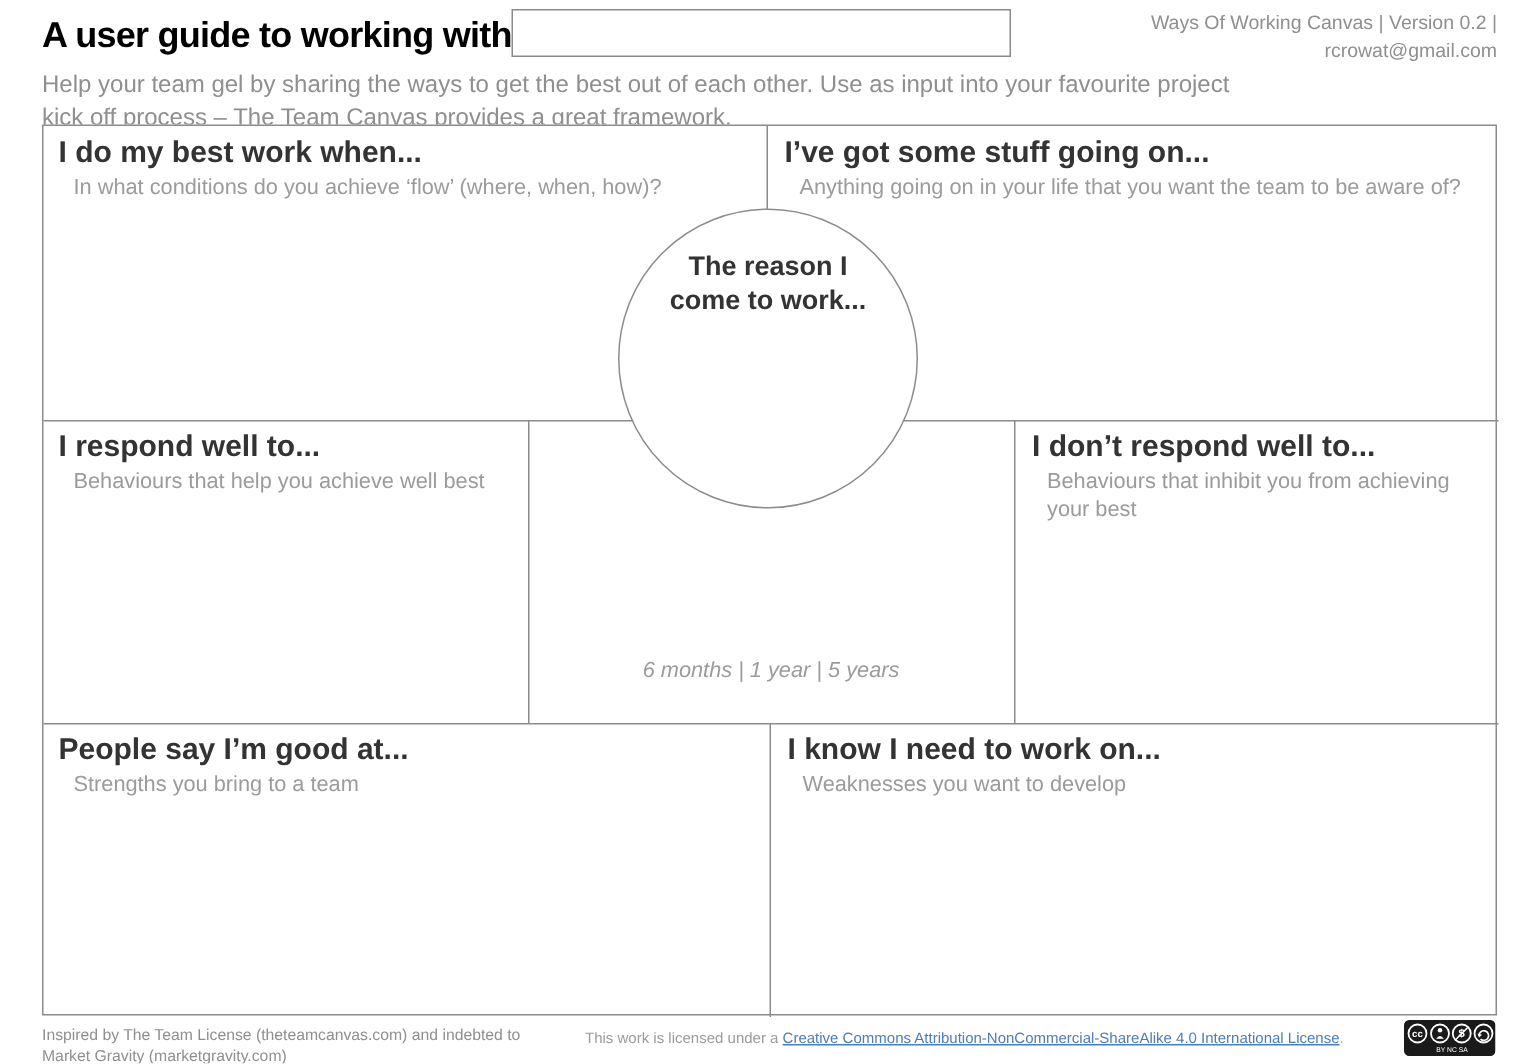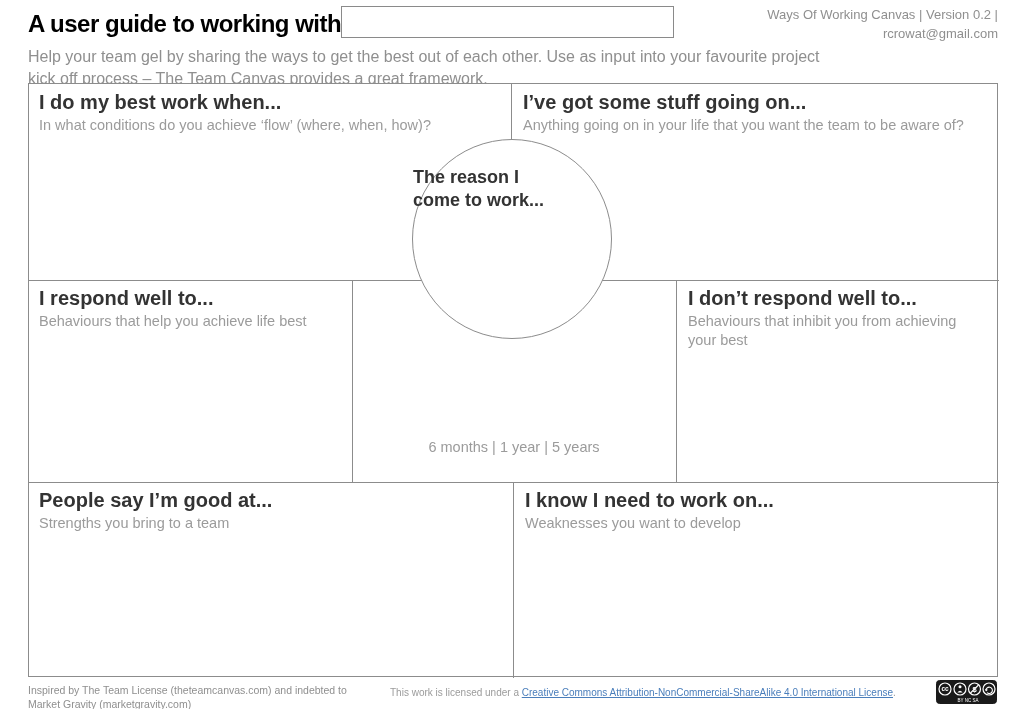--- a/index.html
+++ b/index.html
@@ -63,47 +63,48 @@
     font-size: 20px;
     font-weight: bold;
     color: #333333;
     line-height: 1.25;
   }
   .cell-prompt {
     font-size: 14.5px;
     color: #9b9b9b;
     line-height: 1.3;
     margin-top: 1px;
+    margin-left: 10px;
   }
   .circle {
     position: absolute;
     left: 383px; top: 55px;
     width: 200px; height: 200px;
     border: 1px solid #8c8c8c;
     border-radius: 50%;
     background: #ffffff;
     z-index: 2;
-    text-align: left;
+    text-align: center;
   }
   .circle-heading {
     margin-top: 26px;
     font-size: 18px;
     font-weight: bold;
     color: #333333;
     line-height: 1.3;
   }
   .ambition {
     position: absolute;
     left: 323px; top: 353px;
     width: 324px;
     text-align: center;
     z-index: 3;
   }
   .ambition-heading { font-size: 18px; font-weight: bold; color: #333333; }
-  .ambition-prompt { font-size: 14.5px; color: #9b9b9b; margin-top: 2px; }
+  .ambition-prompt { font-size: 14.5px; color: #9b9b9b; margin-top: 2px; font-style: italic; }
   
   .credit {
     position: absolute;
     left: 28px; top: 683px;
     font-size: 10.5px;
     line-height: 1.35;
     color: #8f8f8f;
   }
   .license {
     position: absolute;
@@ -160,21 +161,21 @@
       <div class="cell-prompt">In what conditions do you achieve ‘flow’ (where, when, how)?</div>
     </div>
 
     <div class="cell-text" style="left:494px; top:6px; width:466px;">
       <div class="cell-heading">I’ve got some stuff going on...</div>
       <div class="cell-prompt">Anything going on in your life that you want the team to be aware of?</div>
     </div>
 
     <div class="cell-text" style="left:10px; top:202px; width:300px;">
       <div class="cell-heading">I respond well to...</div>
-      <div class="cell-prompt">Behaviours that help you achieve life best</div>
+      <div class="cell-prompt">Behaviours that help you achieve well best</div>
     </div>
 
     <div class="cell-text" style="left:659px; top:202px; width:300px;">
       <div class="cell-heading">I don’t respond well to...</div>
       <div class="cell-prompt">Behaviours that inhibit you from achieving your best</div>
     </div>
 
     <div class="ambition">
       <div class="ambition-prompt">6 months | 1 year | 5 years</div>
     </div>

